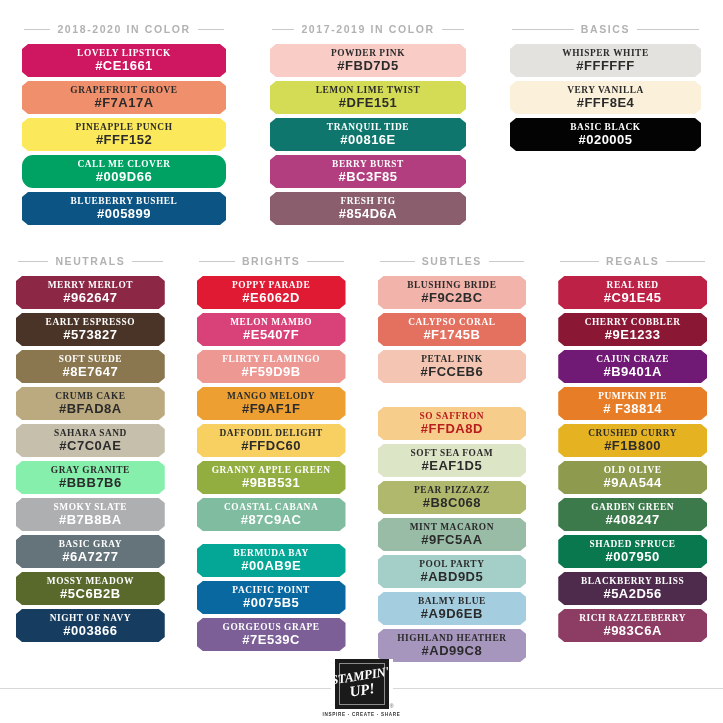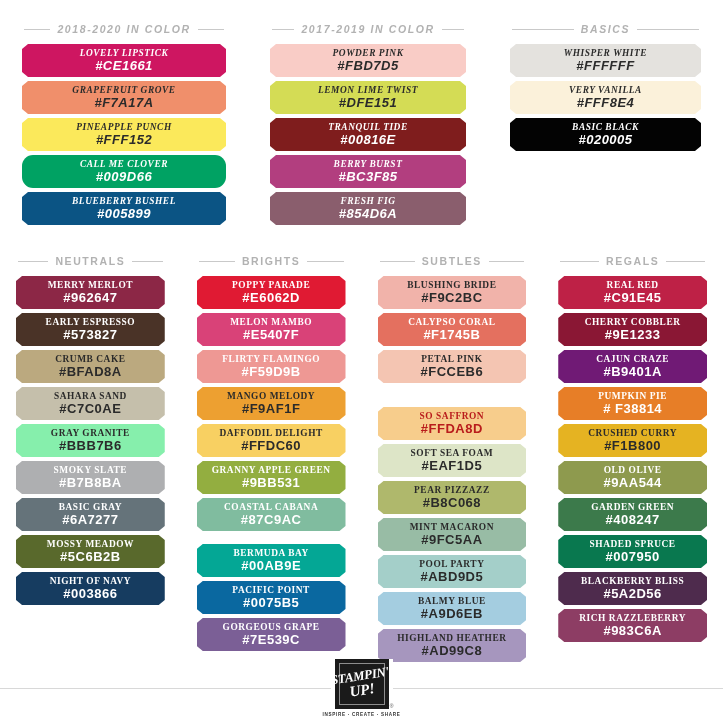--- a/index.html
+++ b/index.html
@@ -77,21 +77,20 @@
     white-space: nowrap;
   }
 
   
   .top-area {
     position: absolute;
     top: 20px; left: 0;
     width: 723px;
     display: flex;
     gap: 0;
-    font-style: italic;
   }
   .top-col { padding: 0 22px; }
   .top-col.c0 { width: 248px; }
   .top-col.c1 { width: 240px; }
   .top-col.c2 { width: 235px; }
 
   
   .bot-area {
     position: absolute;
     top: 252px; left: 0;
@@ -205,21 +204,21 @@
           <div class="rule"></div>
         </div>
         <div class="swatch" style="background: rgb(249, 204, 198); color: rgb(43, 43, 43);">
           <div class="nm">POWDER PINK</div>
           <div class="hx">#FBD7D5</div>
         </div>
         <div class="swatch" style="background: rgb(212, 220, 85); color: rgb(43, 43, 43);">
           <div class="nm">LEMON LIME TWIST</div>
           <div class="hx">#DFE151</div>
         </div>
-        <div class="swatch" style="background: #7f1d1d; color: rgb(255, 255, 255);">
+        <div class="swatch" style="background: #0f766e; color: rgb(255, 255, 255);">
           <div class="nm">TRANQUIL TIDE</div>
           <div class="hx">#00816E</div>
         </div>
         <div class="swatch" style="background: rgb(178, 62, 127); color: rgb(255, 255, 255);">
           <div class="nm">BERRY BURST</div>
           <div class="hx">#BC3F85</div>
         </div>
         <div class="swatch" style="background: rgb(138, 94, 109); color: rgb(255, 255, 255);">
           <div class="nm">FRESH FIG</div>
           <div class="hx">#854D6A</div>
@@ -253,20 +252,24 @@
           <div class="title">NEUTRALS</div>
           <div class="rule"></div>
         </div>
         <div class="swatch" style="background: rgb(140, 39, 70); color: rgb(255, 255, 255);">
           <div class="nm">MERRY MERLOT</div>
           <div class="hx">#962647</div>
         </div>
         <div class="swatch" style="background: rgb(74, 51, 39); color: rgb(255, 255, 255);">
           <div class="nm">EARLY ESPRESSO</div>
           <div class="hx">#573827</div>
+        </div>
+        <div class="swatch" style="background: rgb(138, 119, 80); color: rgb(255, 255, 255);">
+          <div class="nm">SOFT SUEDE</div>
+          <div class="hx">#8E7647</div>
         </div>
         <div class="swatch" style="background: rgb(187, 169, 127); color: rgb(43, 43, 43);">
           <div class="nm">CRUMB CAKE</div>
           <div class="hx">#BFAD8A</div>
         </div>
         <div class="swatch" style="background: rgb(197, 191, 171); color: rgb(43, 43, 43);">
           <div class="nm">SAHARA SAND</div>
           <div class="hx">#C7C0AE</div>
         </div>
         <div class="swatch" style="background: #86efac; color: rgb(43, 43, 43);">

